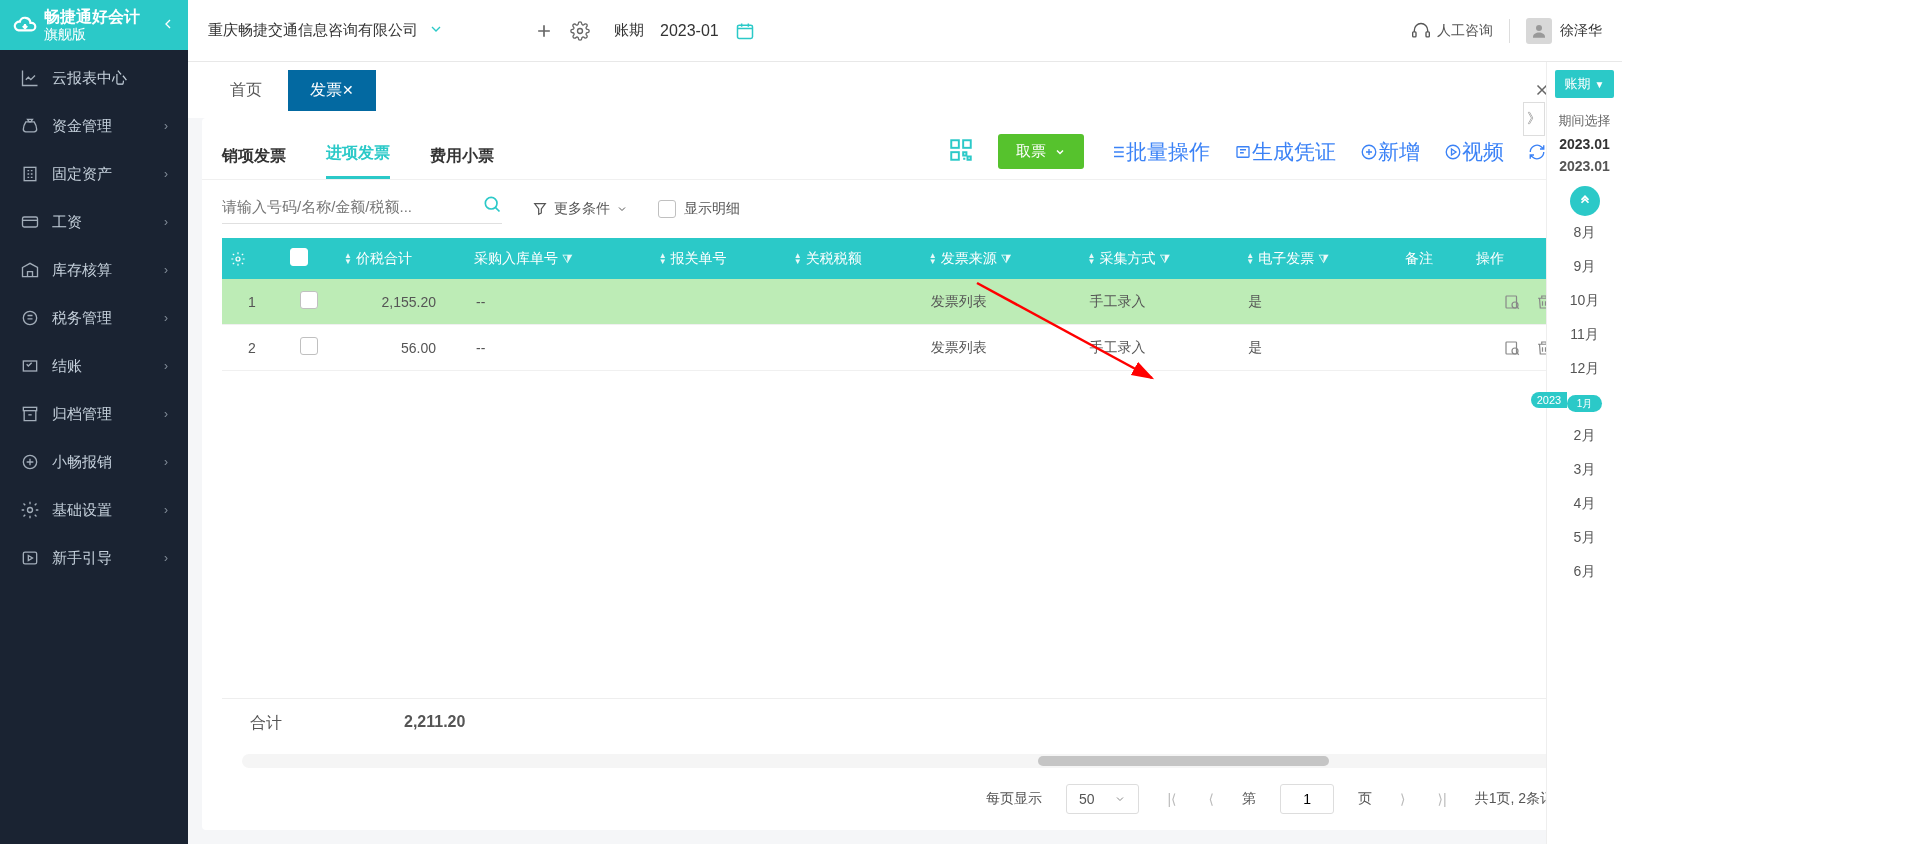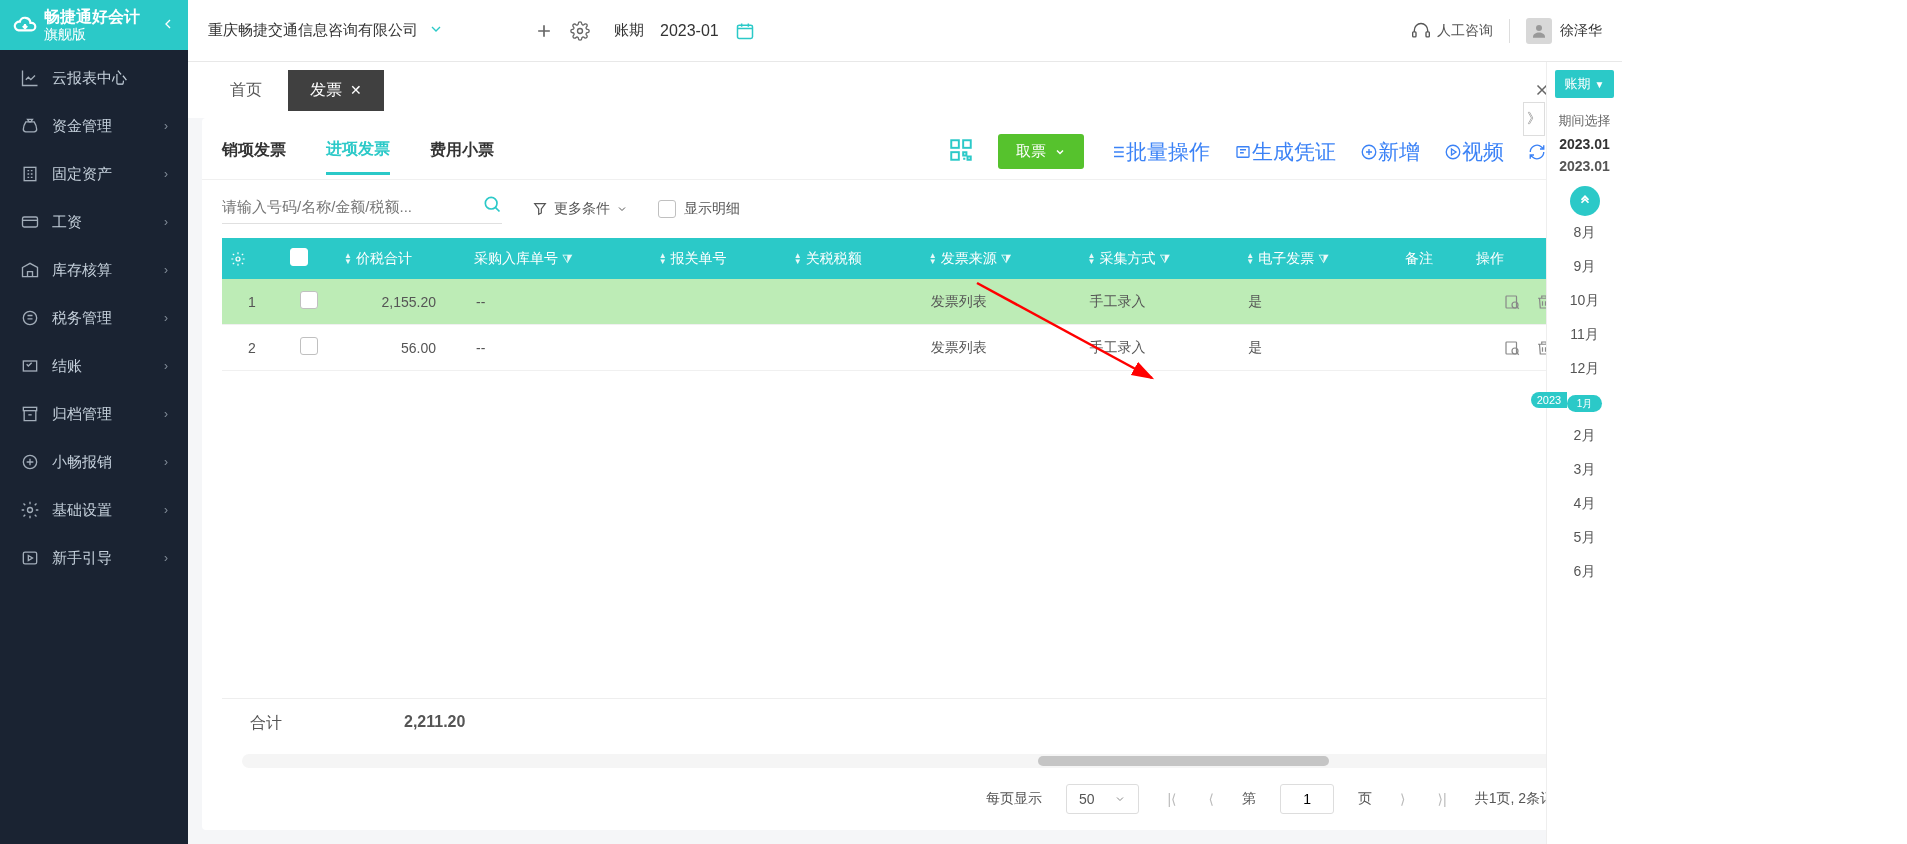--- a/index.html
+++ b/index.html
@@ -33,31 +33,31 @@
     .cal-icon { color: #2bc9c8; }
     .topbar-right { margin-left: auto; display: flex; align-items: center; gap: 16px; }
     .support-link { display: flex; align-items: center; gap: 6px; cursor: pointer; color: #555; }
     .divider { width: 1px; height: 24px; background: #ddd; }
     .user-chip { display: flex; align-items: center; gap: 8px; cursor: pointer; }
     .avatar { width: 26px; height: 26px; background: #d8d8d8; border-radius: 3px; display: flex; align-items: center; justify-content: center; }
     
     
     .tabstrip { height: 56px; background: #fff; display: flex; align-items: center; padding: 0 20px; gap: 4px; }
     .page-tab { padding: 10px 22px; font-size: 16px; cursor: pointer; color: #555; }
-    .page-tab.active { background: #404040; color: #fff; display: flex; align-items: center; gap: 8px; }
+    .page-tab.active { background: #0369a1; color: #fff; display: flex; align-items: center; }
     .page-tab .close-x { font-size: 14px; }
     .tabstrip-right { margin-left: auto; display: flex; gap: 12px; }
     .tabstrip-icon { width: 32px; height: 32px; display:flex; align-items:center; justify-content:center; cursor:pointer; color:#666; }
     
     
     .content { flex: 1; padding: 0 14px 14px; position: relative; }
     .panel { background: #fff; border-radius: 4px; padding: 0; height: 100%; display: flex; flex-direction: column; position: relative; }
     
     
-    .subbar { display: flex; align-items: center; padding: 16px 20px 0 20px; border-bottom: 1px solid #f0f0f0; }
+    .subbar { display: flex; align-items: flex-end; padding: 16px 20px 0 20px; border-bottom: 1px solid #f0f0f0; }
     .subtab { padding: 0 0 12px 0; margin-right: 40px; font-size: 16px; font-weight: 600; cursor: pointer; color: #333; }
     .subtab.active { color: #2bc9c8; border-bottom: 3px solid #2bc9c8; }
     .toolbar { display: flex; align-items: center; gap: 24px; margin-left: auto; padding-bottom: 10px; }
     .tool-btn { display: flex; align-items: center; cursor: pointer; color: #3b82f6; font-size: 21px; }
     .tool-btn svg, .tool-btn .icn { width: 18px; height: 18px; }
     .qr-icon { color: #2bc9c8; cursor: pointer; }
     .primary-btn { background: #56c22d; color: #fff; padding: 8px 18px; border-radius: 3px; cursor: pointer; display: flex; align-items: center; gap: 8px; font-size: 15px; }
     
     
     .filterbar { display: flex; align-items: center; padding: 14px 20px; gap: 30px; }

